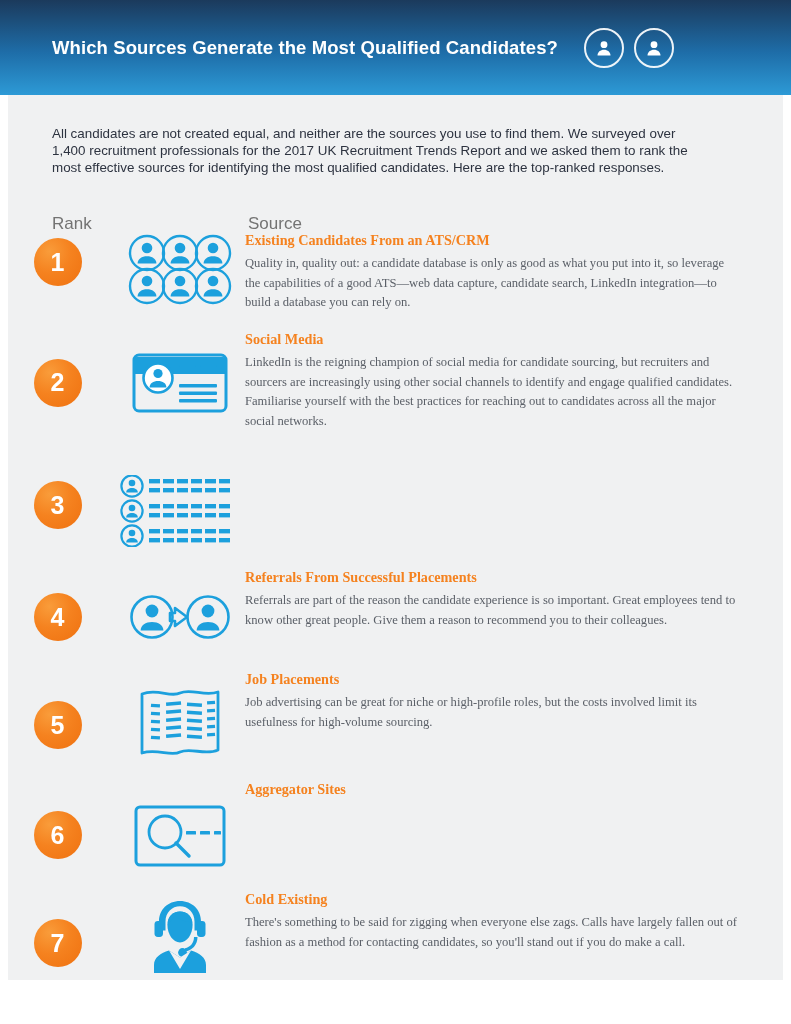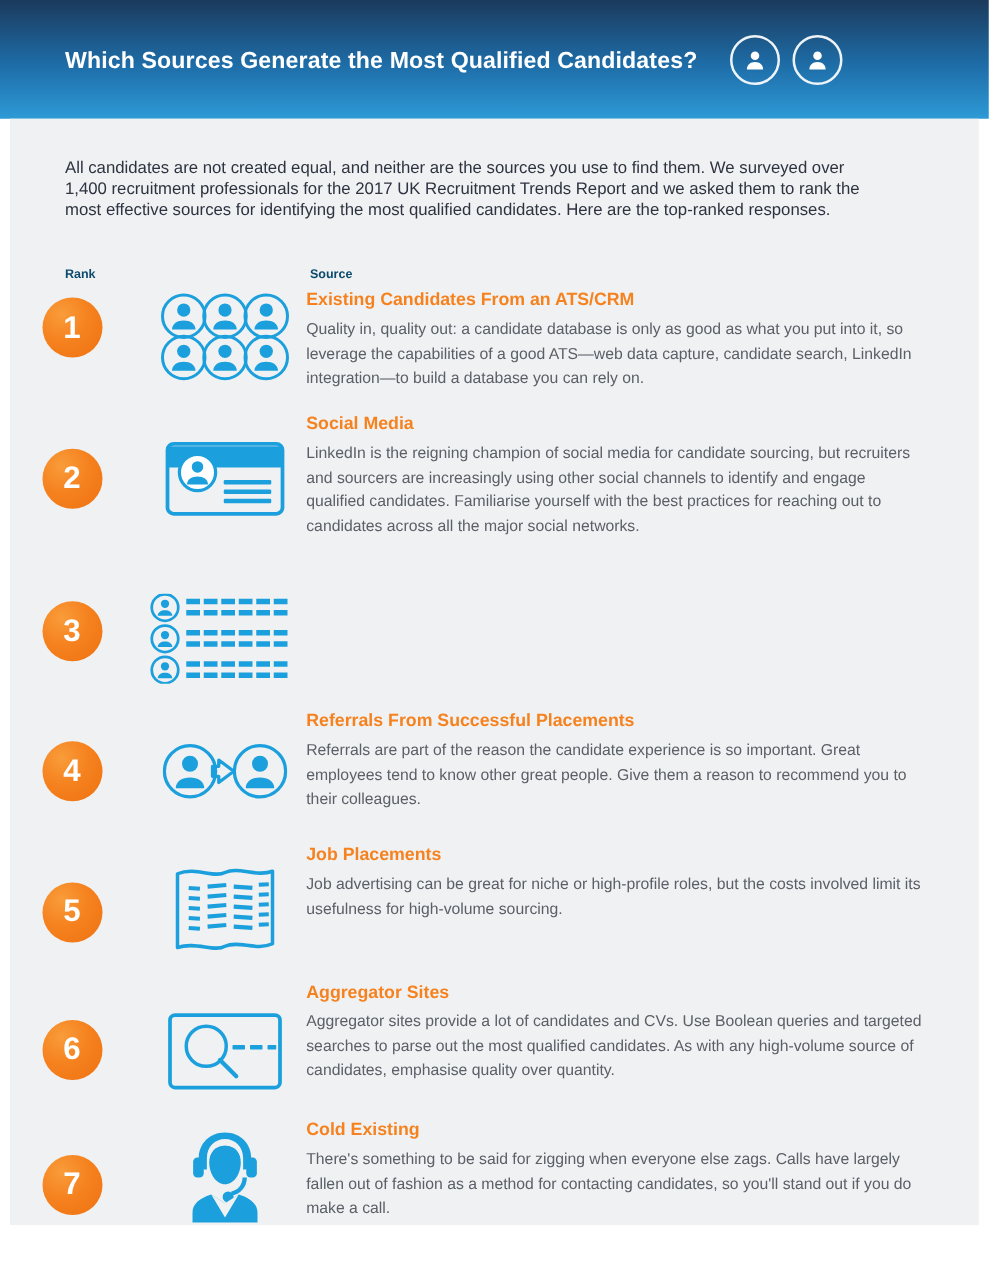--- a/index.html
+++ b/index.html
@@ -61,23 +61,23 @@
   .intro {
     position: absolute;
     left: 52px; top: 112px;
     width: 640px;
     color: #2d3340;
     font-size: 13.4px;
     line-height: 17px;
   }
   .col-head {
     position: absolute;
-    color: #0c4a6e;
-    font-size: 10px;
-    font-weight: bold;
+    color: #737373;
+    font-size: 17px;
+    font-weight: normal;
   }
   .rank-head { left: 52px; top: 214px; }
   .source-head { left: 248px; top: 214px; }
 
   .list {
     position: absolute;
     left: 0; top: 232px;
     width: 791px;
   }
   .row {
@@ -110,20 +110,21 @@
     flex: 0 0 130px;
     display: flex;
     justify-content: center;
     align-items: flex-start;
     padding-top: 2px;
   }
   .text-cell {
     flex: 1 1 auto;
     padding-right: 52px;
     max-width: 500px;
+    font-family: Liberation Serif, serif;
   }
   .item-title {
     color: #f5821f;
     font-size: 14.2px;
     font-weight: bold;
     margin: 0 0 6px 0;
     line-height: 1.15;
   }
   .item-desc {
     color: #5b6068;
@@ -374,21 +375,20 @@
           <g fill="#1ca0dd">
             <rect x="52" y="26" width="10" height="3.6" rx="0.6"></rect>
             <rect x="66" y="26" width="10" height="3.6" rx="0.6"></rect>
             <rect x="80" y="26" width="7" height="3.6" rx="0.6"></rect>
           </g>
         </svg>
         </span>
       </div>
       <div class="text-cell">
         <h3 class="item-title">Aggregator Sites</h3>
-        <p class="item-desc">Aggregator sites provide a lot of candidates and CVs. Use Boolean queries and targeted searches to parse out the most qualified candidates. As with any high-volume source of candidates, emphasise quality over quantity.</p>
       </div>
     </div>
 
     <div class="row" style="margin-top:24px;">
       <div class="rank-cell" style="padding-top:28px;">
         <div class="badge">7</div>
       </div>
       <div class="icon-cell" style="padding-top:4px;">
         <span>
         <svg width="82" height="84" viewBox="0 0 82 84">

